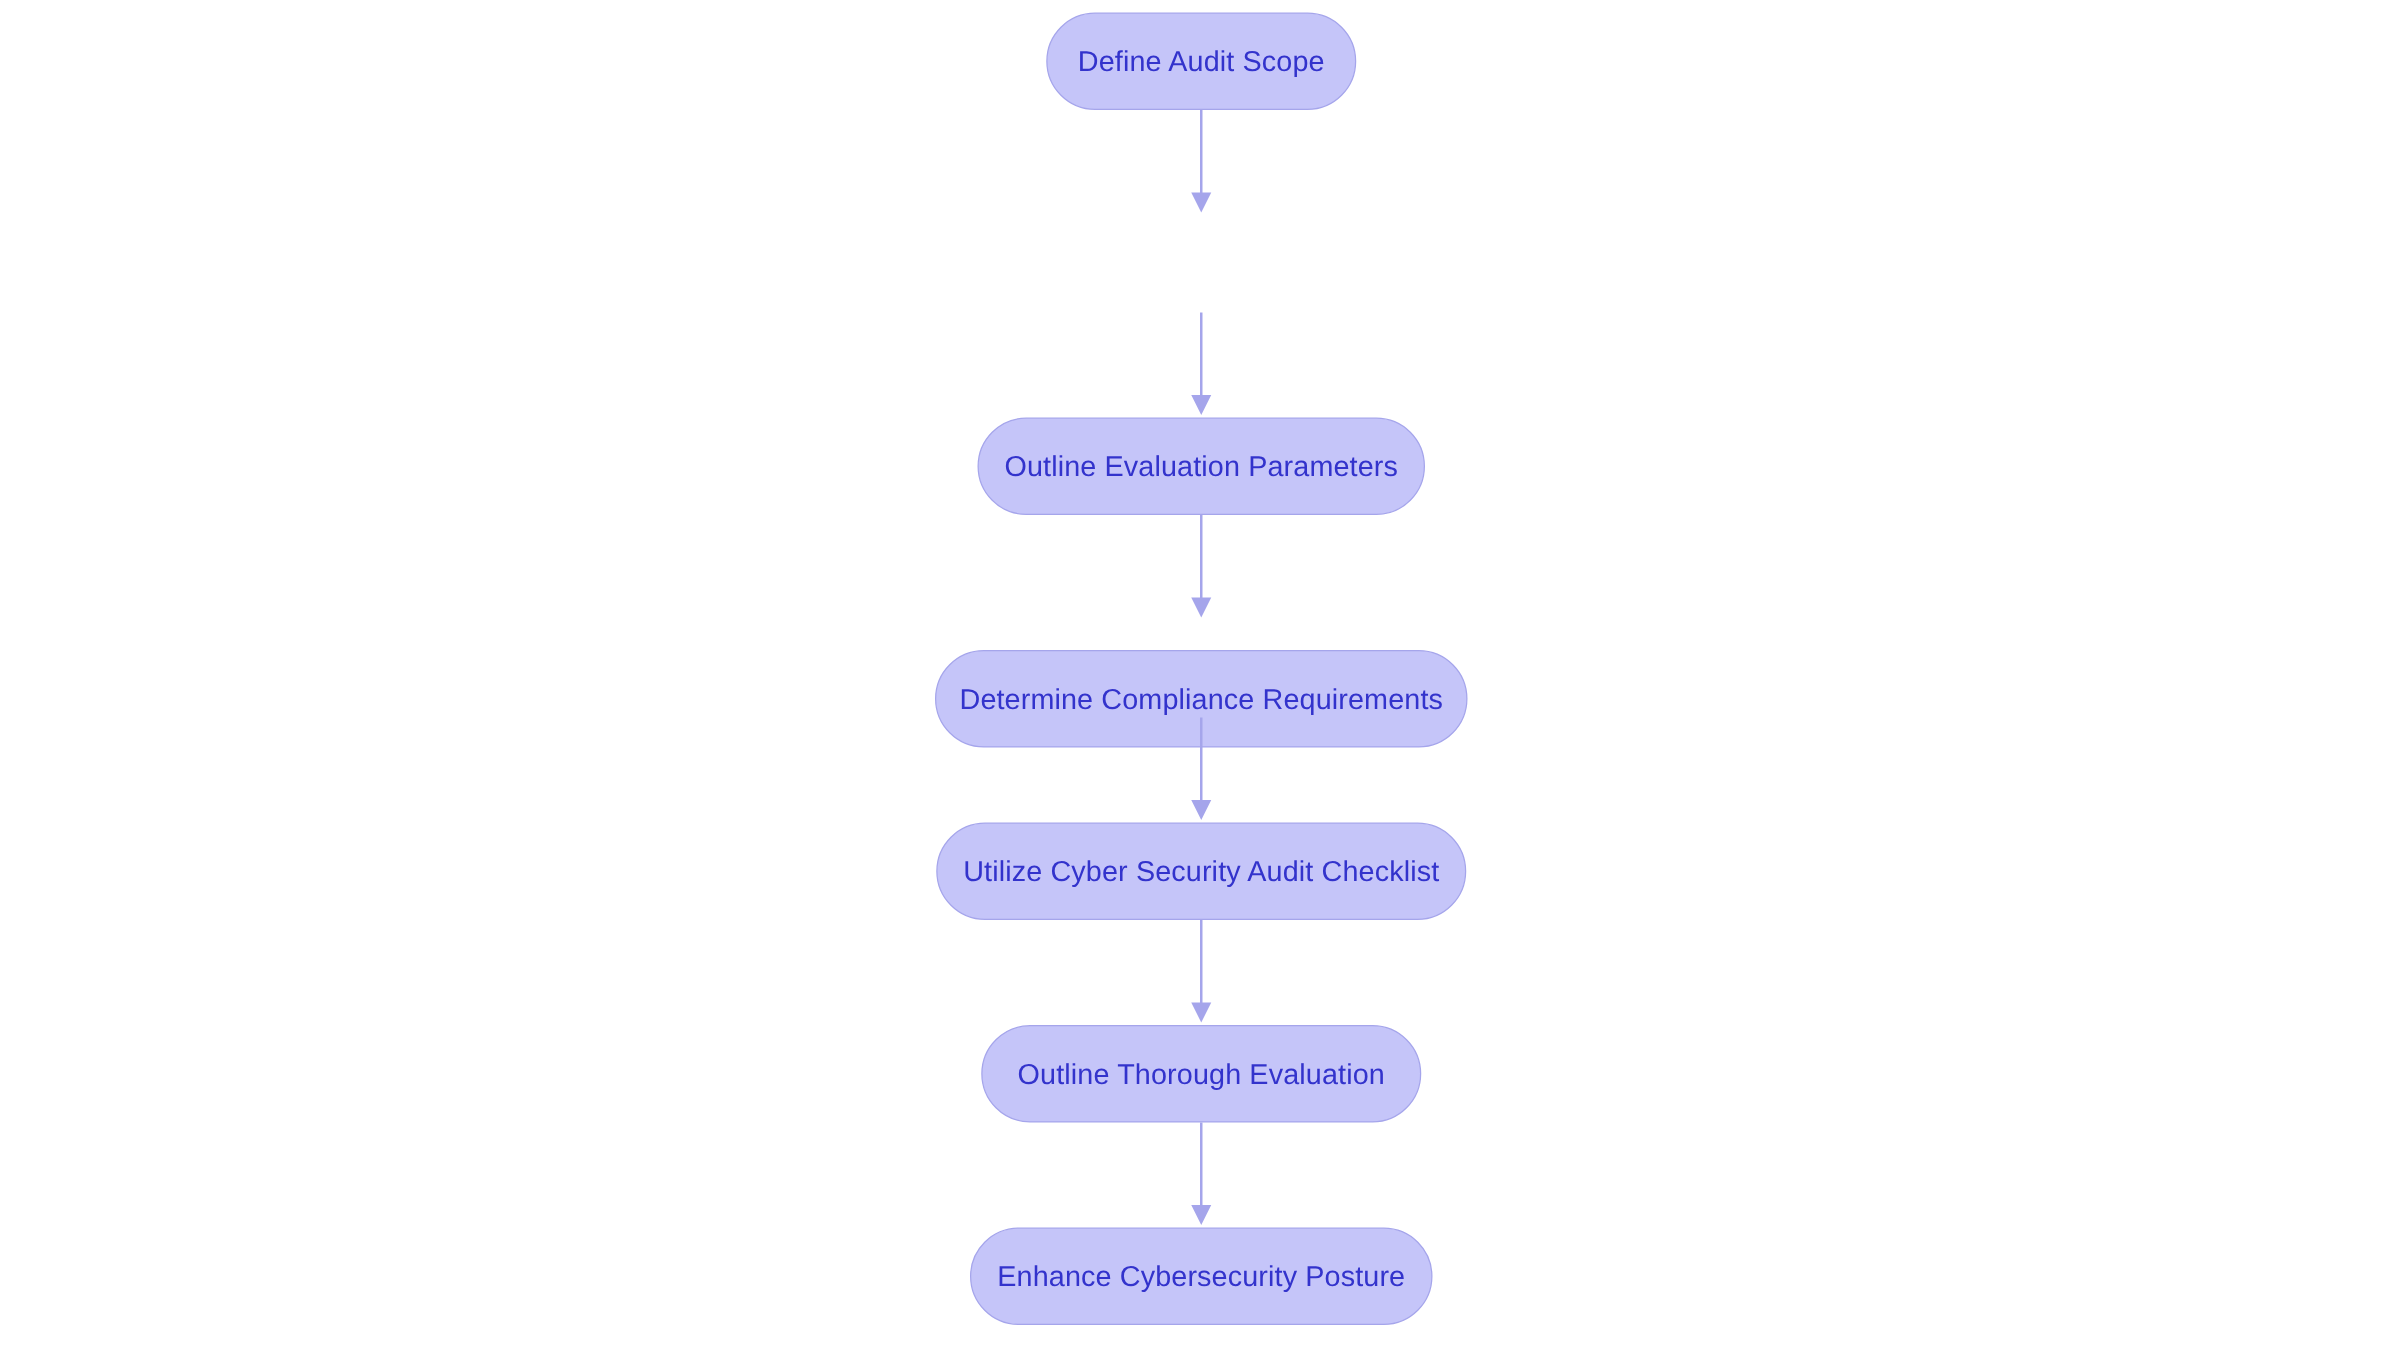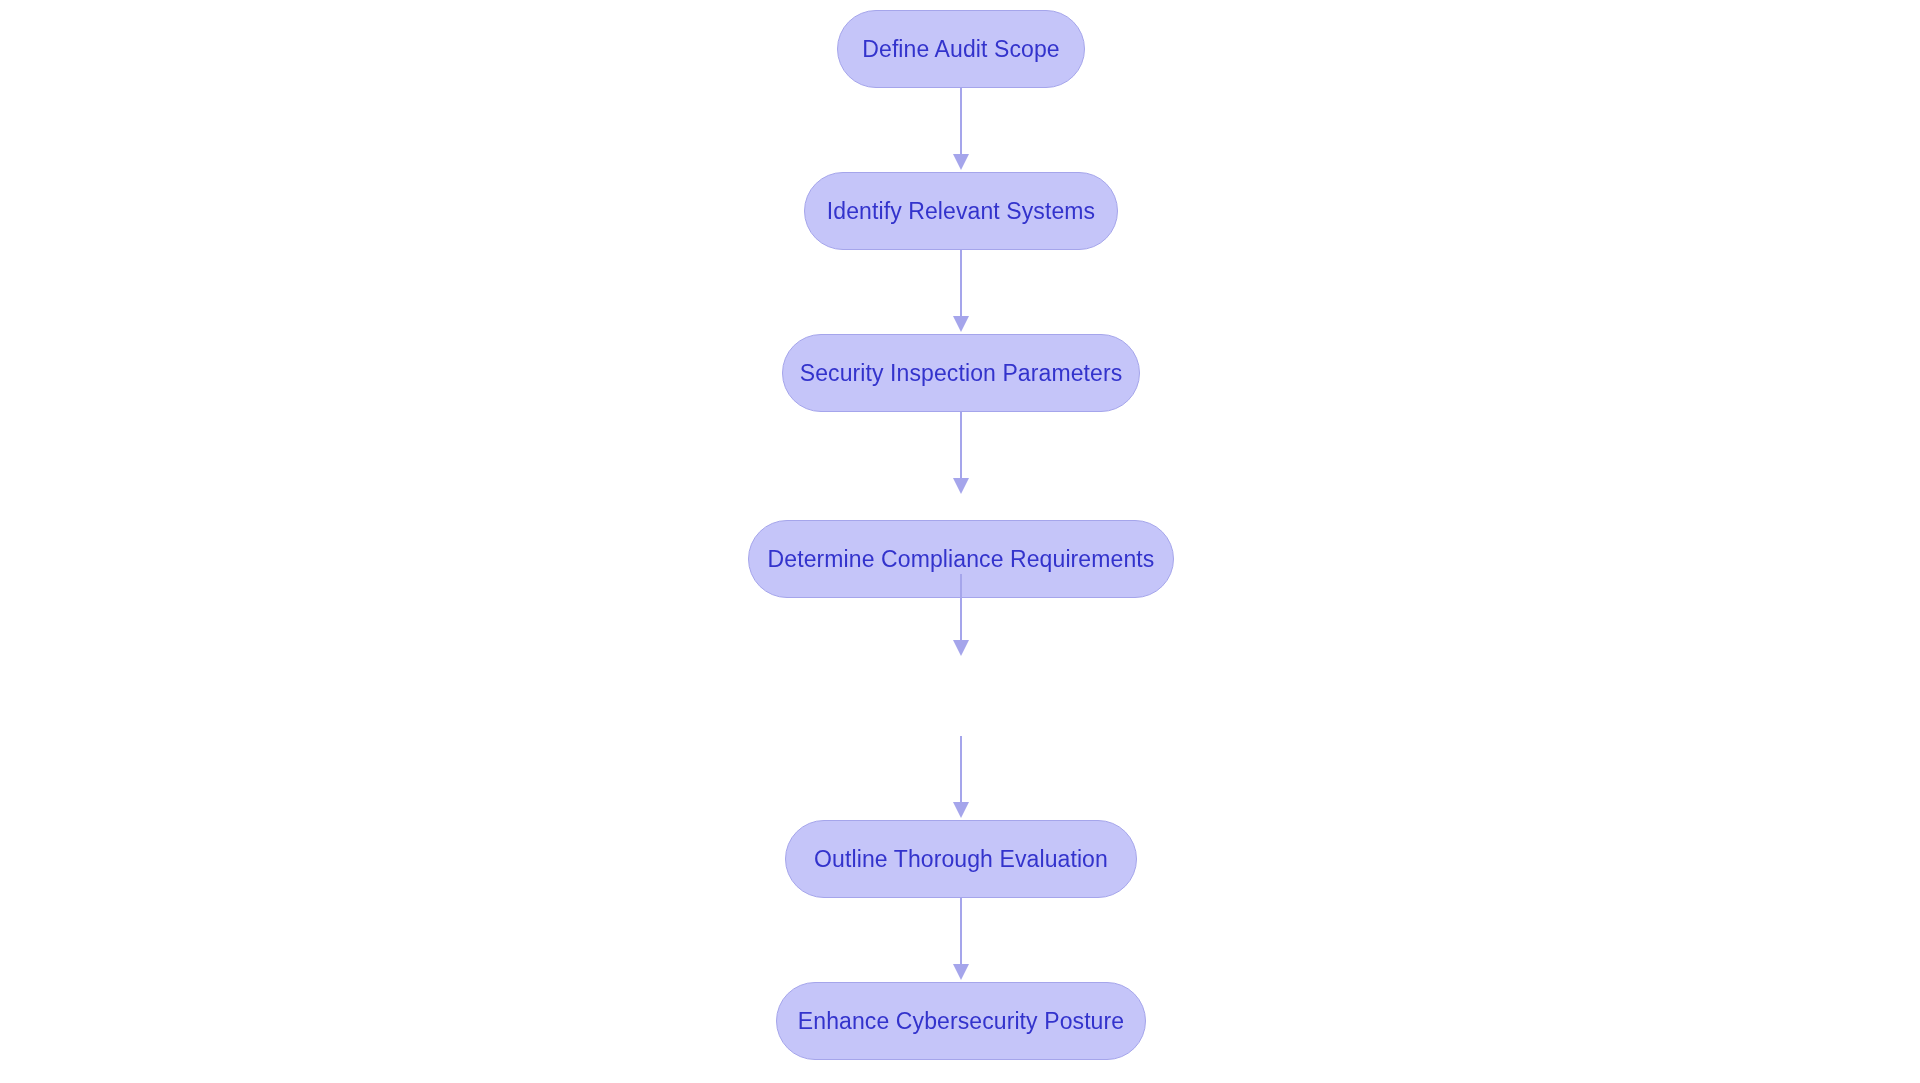--- a/index.html
+++ b/index.html
@@ -82,53 +82,53 @@
     <span class="node-label">Define Audit Scope</span>
   </div>
 
   <div class="connector c0">
     <svg width="24" height="84" viewBox="0 0 24 84">
       <line x1="12" y1="0" x2="12" y2="70" stroke="#a5a5eb" stroke-width="2"></line>
       <polygon points="12,82 4,66 20,66" fill="#a5a5eb"></polygon>
     </svg>
   </div>
 
-  <div class="node n1">
-    <span class="node-label">Identify Relevant Systems</span>
-  </div>
 
   <div class="connector c1">
     <svg width="24" height="84" viewBox="0 0 24 84">
       <line x1="12" y1="0" x2="12" y2="70" stroke="#a5a5eb" stroke-width="2"></line>
       <polygon points="12,82 4,66 20,66" fill="#a5a5eb"></polygon>
     </svg>
   </div>
 
   <div class="node n2">
-    <span class="node-label">Security Inspection Parameters</span>
+    <span class="node-label">Outline Evaluation Parameters</span>
   </div>
 
   <div class="connector c2">
     <svg width="24" height="84" viewBox="0 0 24 84">
       <line x1="12" y1="0" x2="12" y2="70" stroke="#a5a5eb" stroke-width="2"></line>
       <polygon points="12,82 4,66 20,66" fill="#a5a5eb"></polygon>
     </svg>
   </div>
 
   <div class="node n3">
     <span class="node-label">Determine Compliance Requirements</span>
   </div>
 
   <div class="connector c3">
     <svg width="24" height="84" viewBox="0 0 24 84">
       <line x1="12" y1="0" x2="12" y2="70" stroke="#a5a5eb" stroke-width="2"></line>
       <polygon points="12,82 4,66 20,66" fill="#a5a5eb"></polygon>
     </svg>
   </div>
 
+  <div class="node n4">
+    <span class="node-label">Utilize Cyber Security Audit Checklist</span>
+  </div>
 
   <div class="connector c4">
     <svg width="24" height="84" viewBox="0 0 24 84">
       <line x1="12" y1="0" x2="12" y2="70" stroke="#a5a5eb" stroke-width="2"></line>
       <polygon points="12,82 4,66 20,66" fill="#a5a5eb"></polygon>
     </svg>
   </div>
 
   <div class="node n5">
     <span class="node-label">Outline Thorough Evaluation</span>

